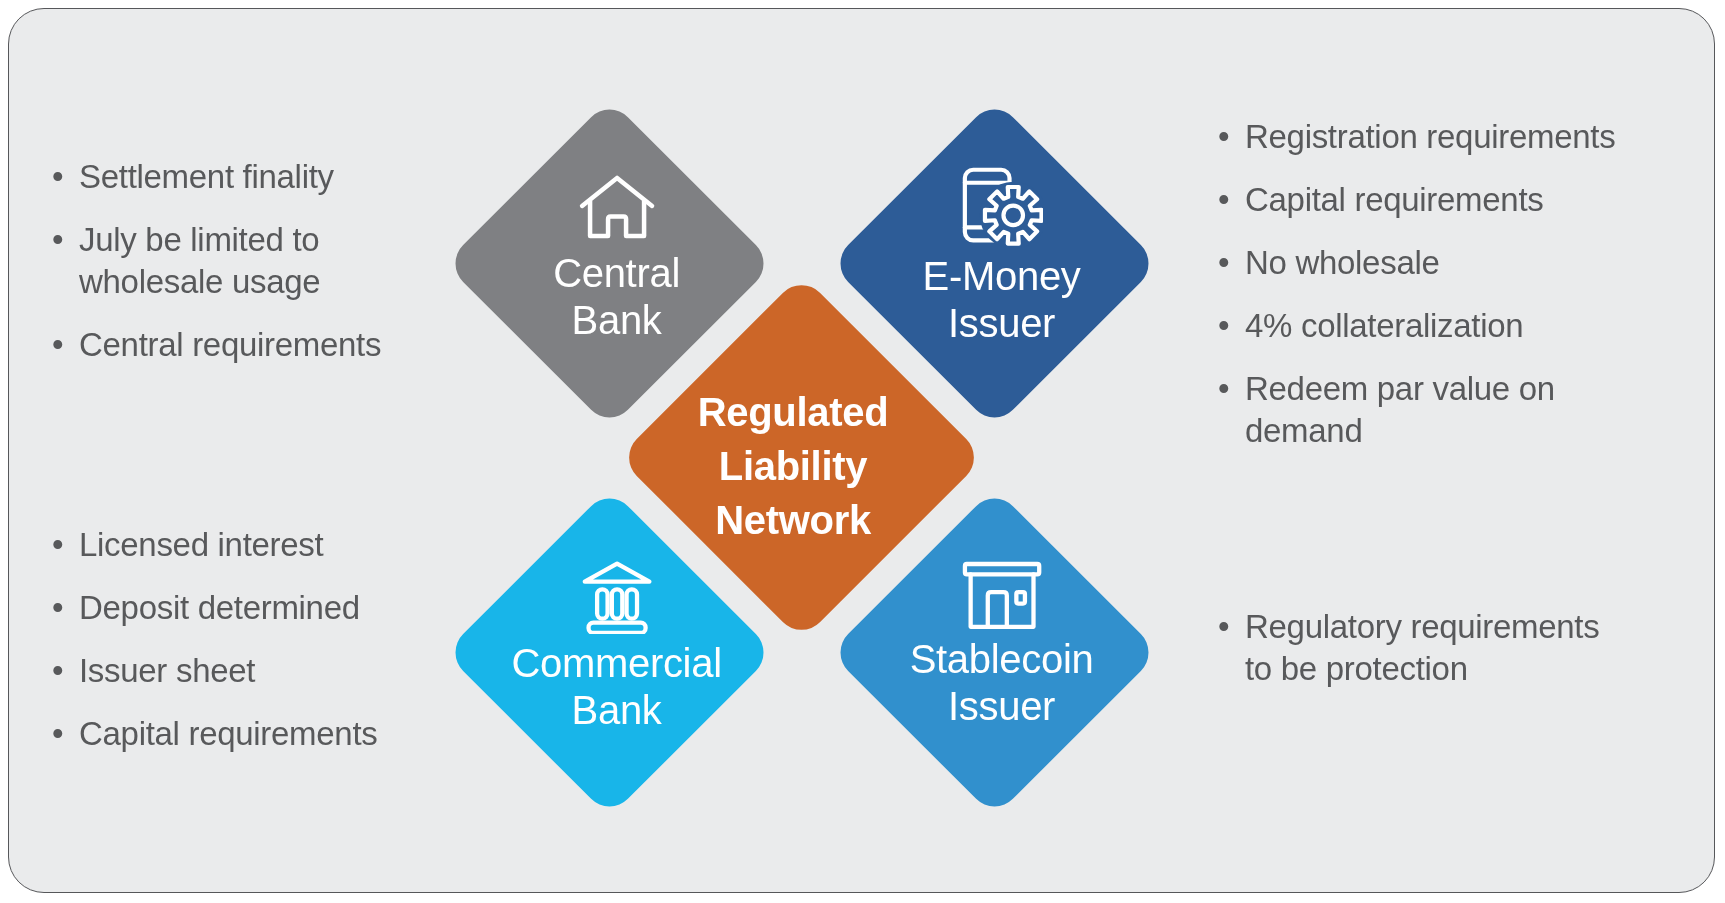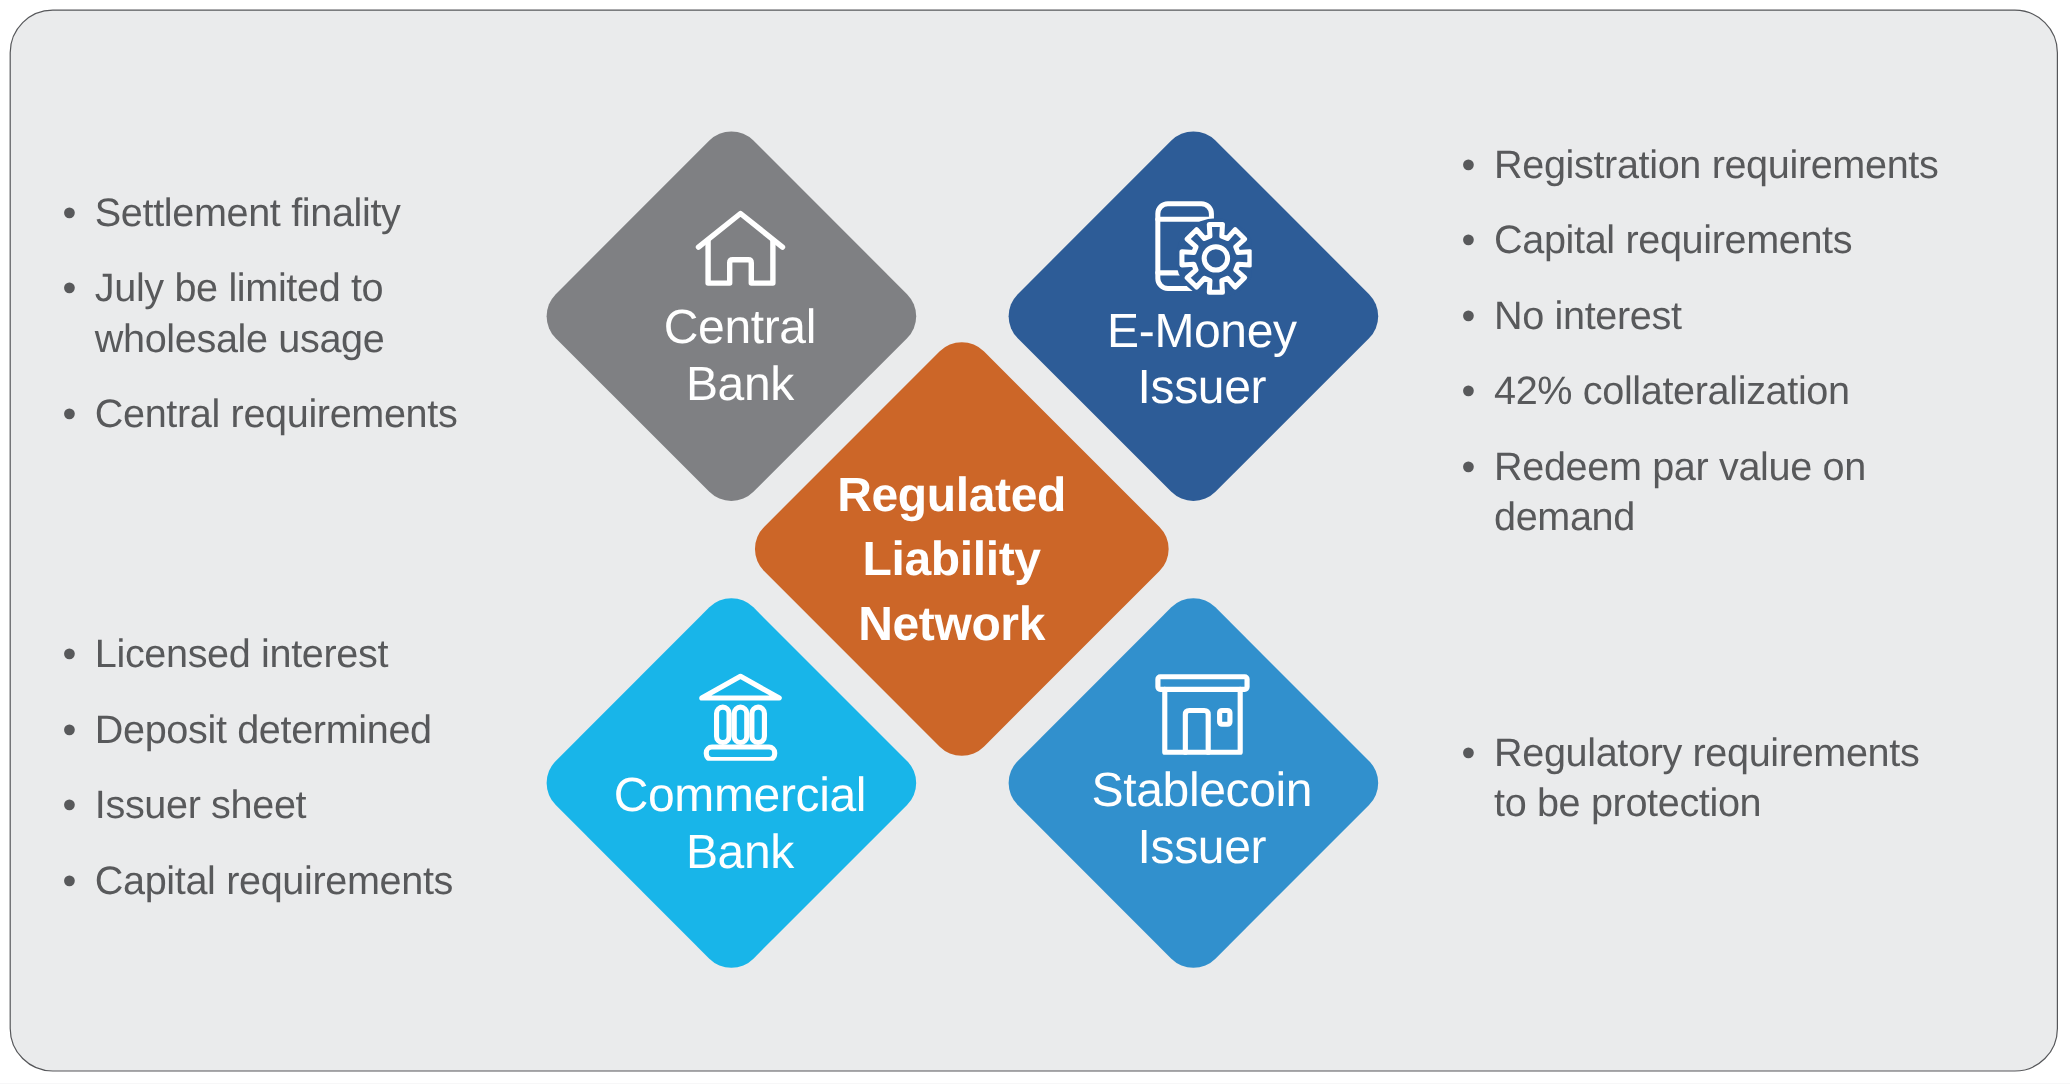--- a/index.html
+++ b/index.html
@@ -103,25 +103,25 @@
   <div class="note-item">
     <span class="note-bullet">•</span>
     <span class="note-text">Registration requirements</span>
   </div>
   <div class="note-item">
     <span class="note-bullet">•</span>
     <span class="note-text">Capital requirements</span>
   </div>
   <div class="note-item">
     <span class="note-bullet">•</span>
-    <span class="note-text">No interest</span>
-  </div>
-  <div class="note-item">
-    <span class="note-bullet">•</span>
-    <span class="note-text">42% collateralization</span>
+    <span class="note-text">No wholesale</span>
+  </div>
+  <div class="note-item">
+    <span class="note-bullet">•</span>
+    <span class="note-text">4% collateralization</span>
   </div>
   <div class="note-item">
     <span class="note-bullet">•</span>
     <span class="note-text">Redeem par value on demand</span>
   </div>
 </div>
 
 <div class="notes" id="notes-stablecoin">
   <div class="note-item">
     <span class="note-bullet">•</span>

